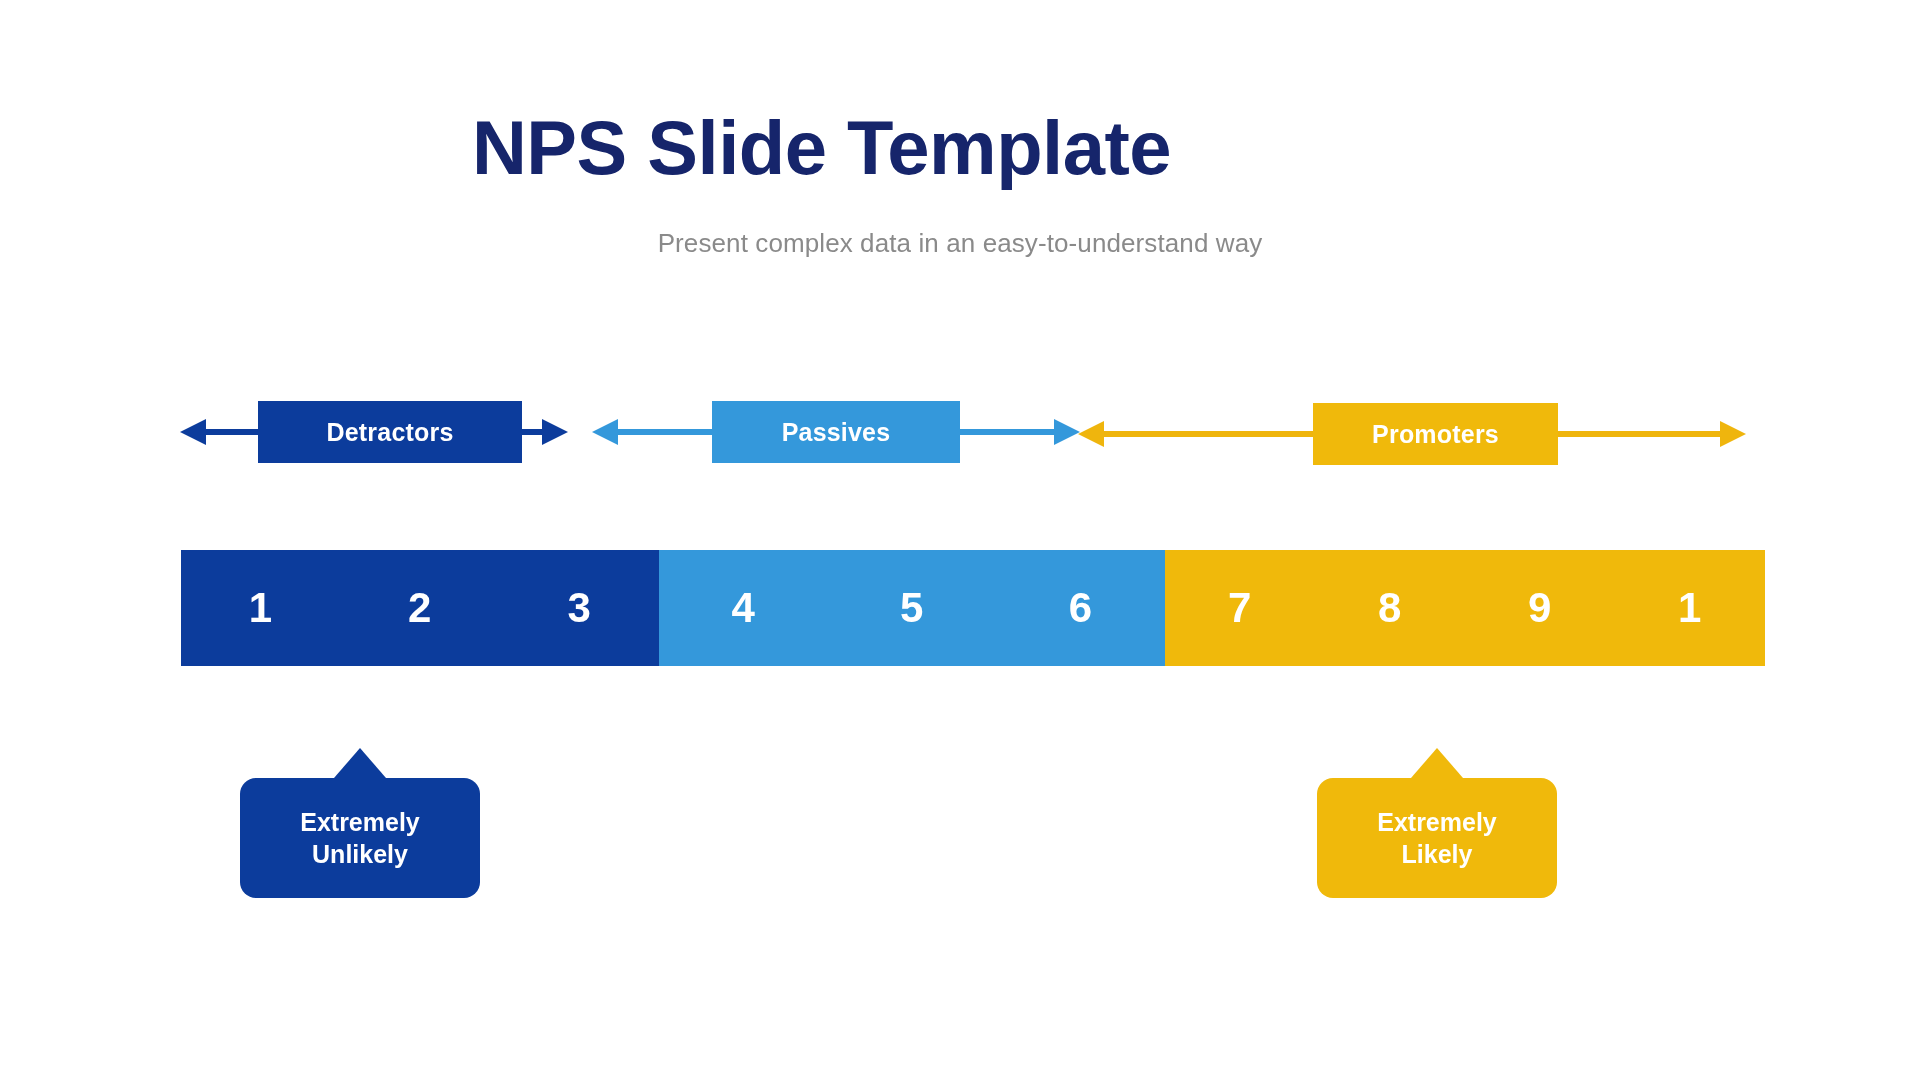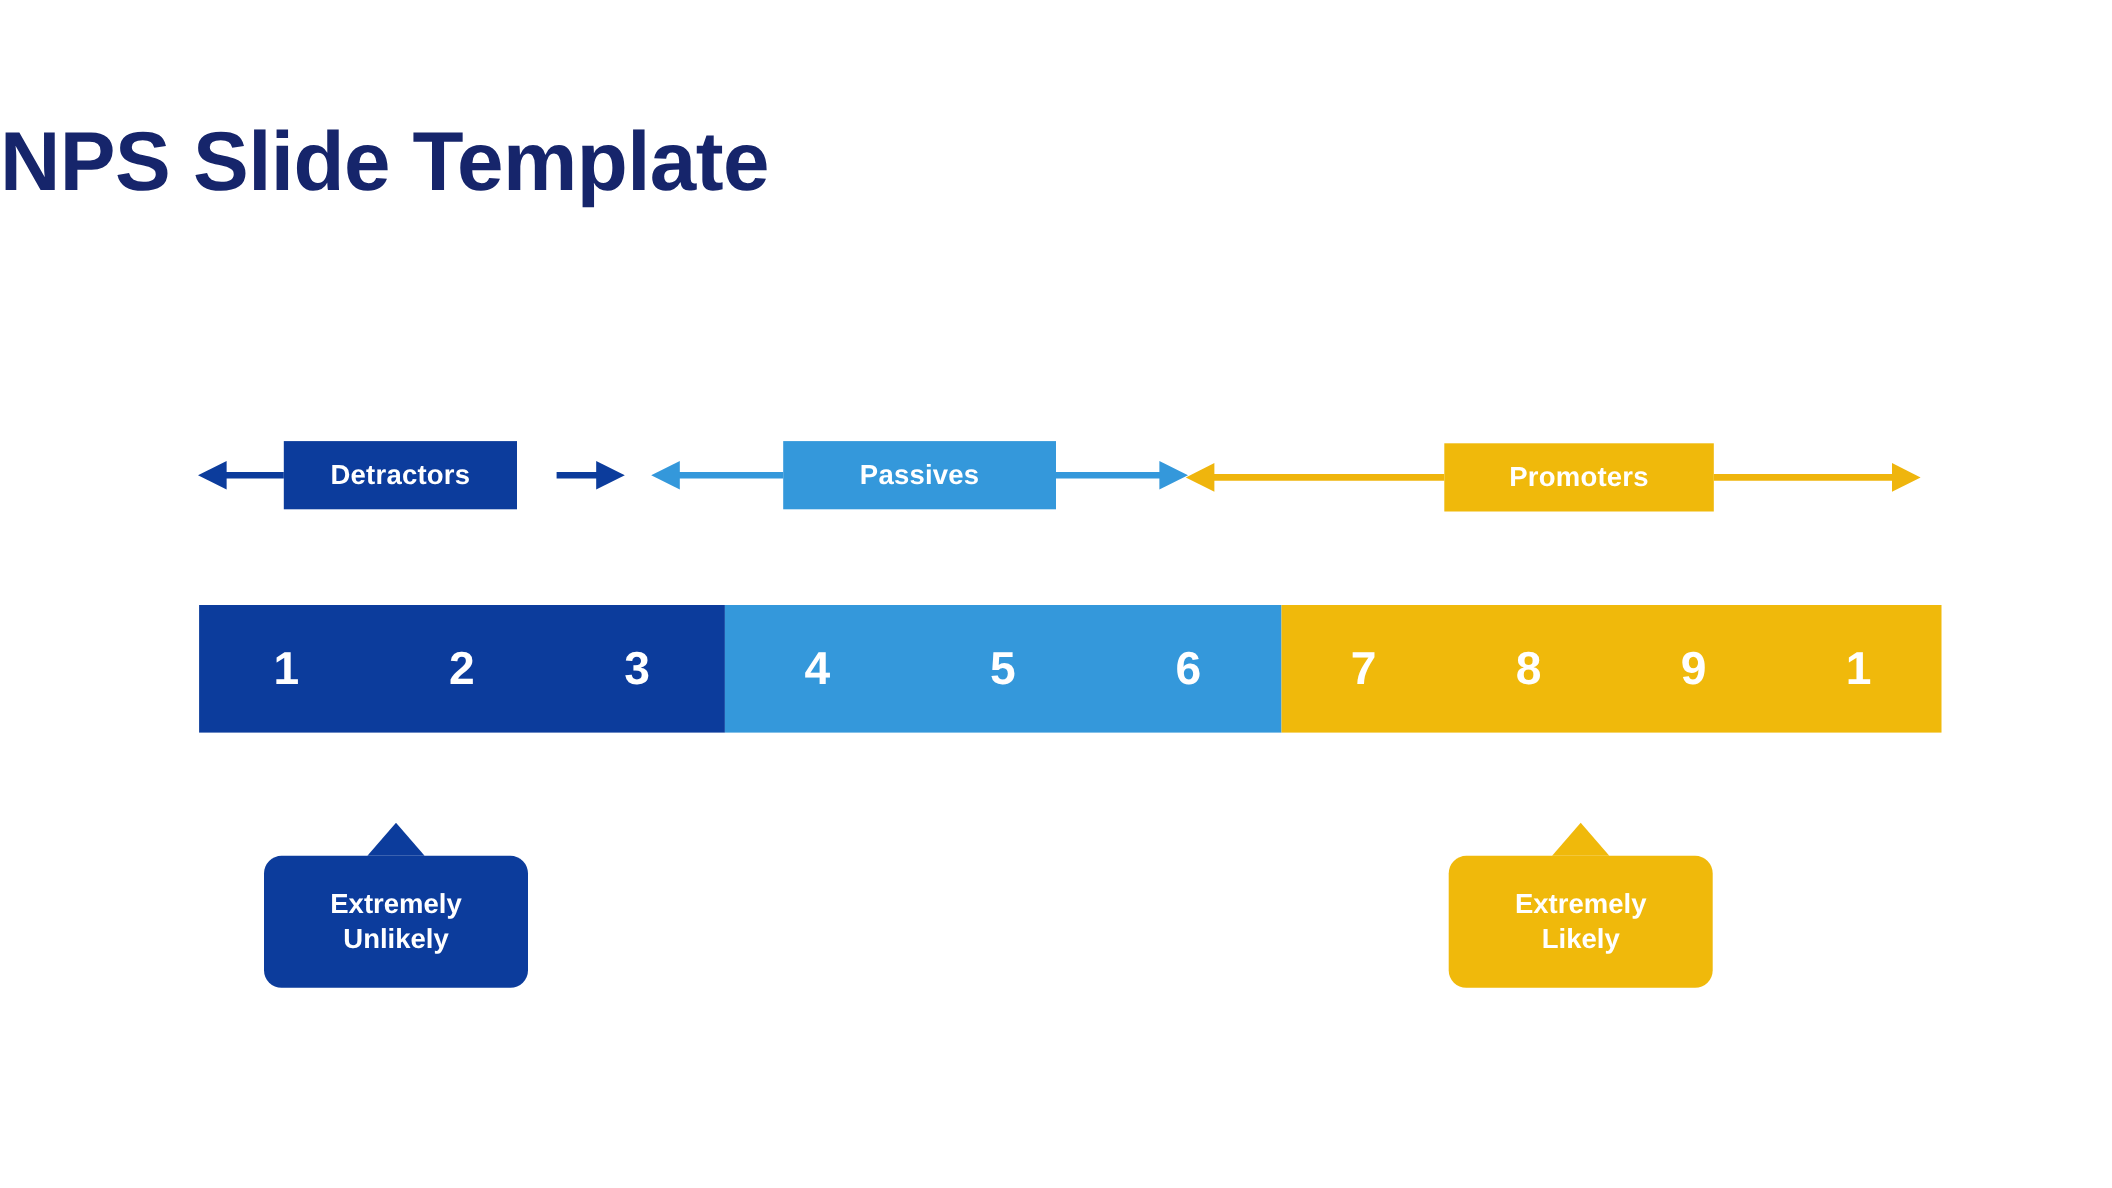--- a/index.html
+++ b/index.html
@@ -19,21 +19,21 @@
     inset: 0;
     background: #ffffff;
   }
 
   
   .title {
     position: absolute;
     left: 0;
     top: 108px;
     width: 1643px;
-    text-align: left;
+    text-align: center;
     font-size: 76px;
     font-weight: 700;
     color: #16256B;
     letter-spacing: -0.5px;
     line-height: 1.05;
   }
   .subtitle {
     position: absolute;
     left: 0;
     top: 228px;
@@ -60,21 +60,21 @@
     align-items: center;
     justify-content: center;
     color: #ffffff;
     font-size: 25px;
     font-weight: 700;
     letter-spacing: 0.2px;
     z-index: 3;
   }
   .seg-box.detractors {
     left: 258px;
-    width: 212px;
+    width: 264px;
     top: 16px;
     background: #0C3C9C;
   }
   .seg-box.passives {
     left: 712px;
     width: 248px;
     top: 16px;
     background: #3498DB;
   }
   .seg-box.promoters {
@@ -167,20 +167,21 @@
   }
   .callout.likely .pointer { border-bottom: 30px solid #F0B90B; }
   .callout-text { white-space: pre-line; padding: 0 10px; }
 </style>
 </head>
 <body>
 
 <div class="slide">
 
   <div class="title">NPS Slide Template</div>
+  <div class="subtitle">Present complex data in an easy-to-understand way</div>
 
   <div class="segment-row">
 
     <svg class="arrow-svg" viewBox="0 0 1920 100">
 
       <g>
         <line x1="200" y1="47" x2="258" y2="47" stroke="#0C3C9C" stroke-width="6"></line>
         <polygon points="180,47 206,34 206,60" fill="#0C3C9C"></polygon>
       </g>
       <g>

